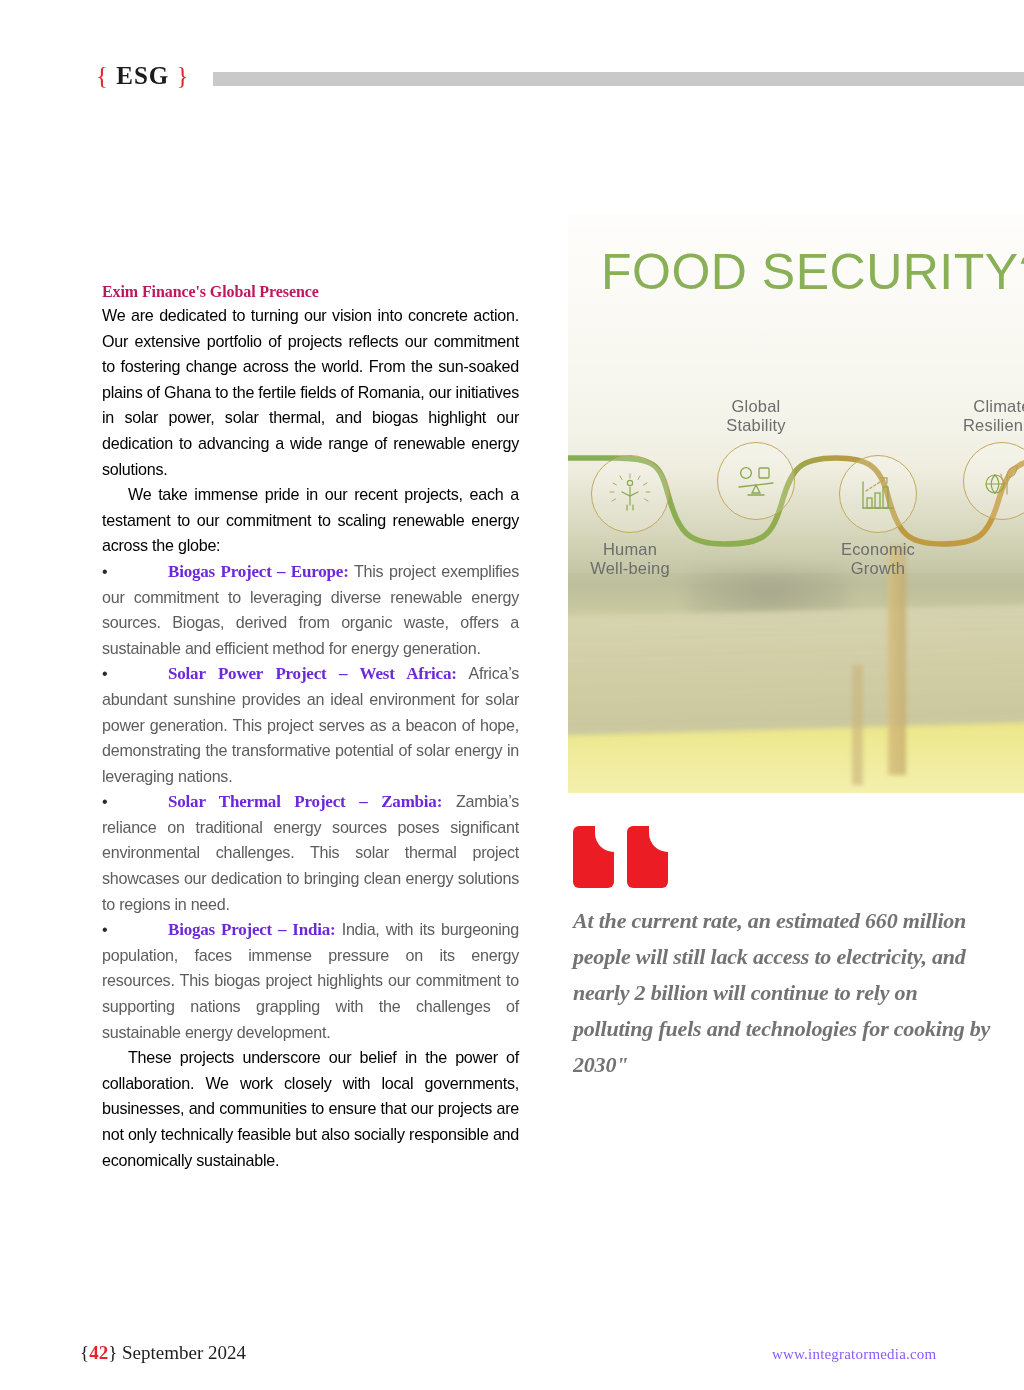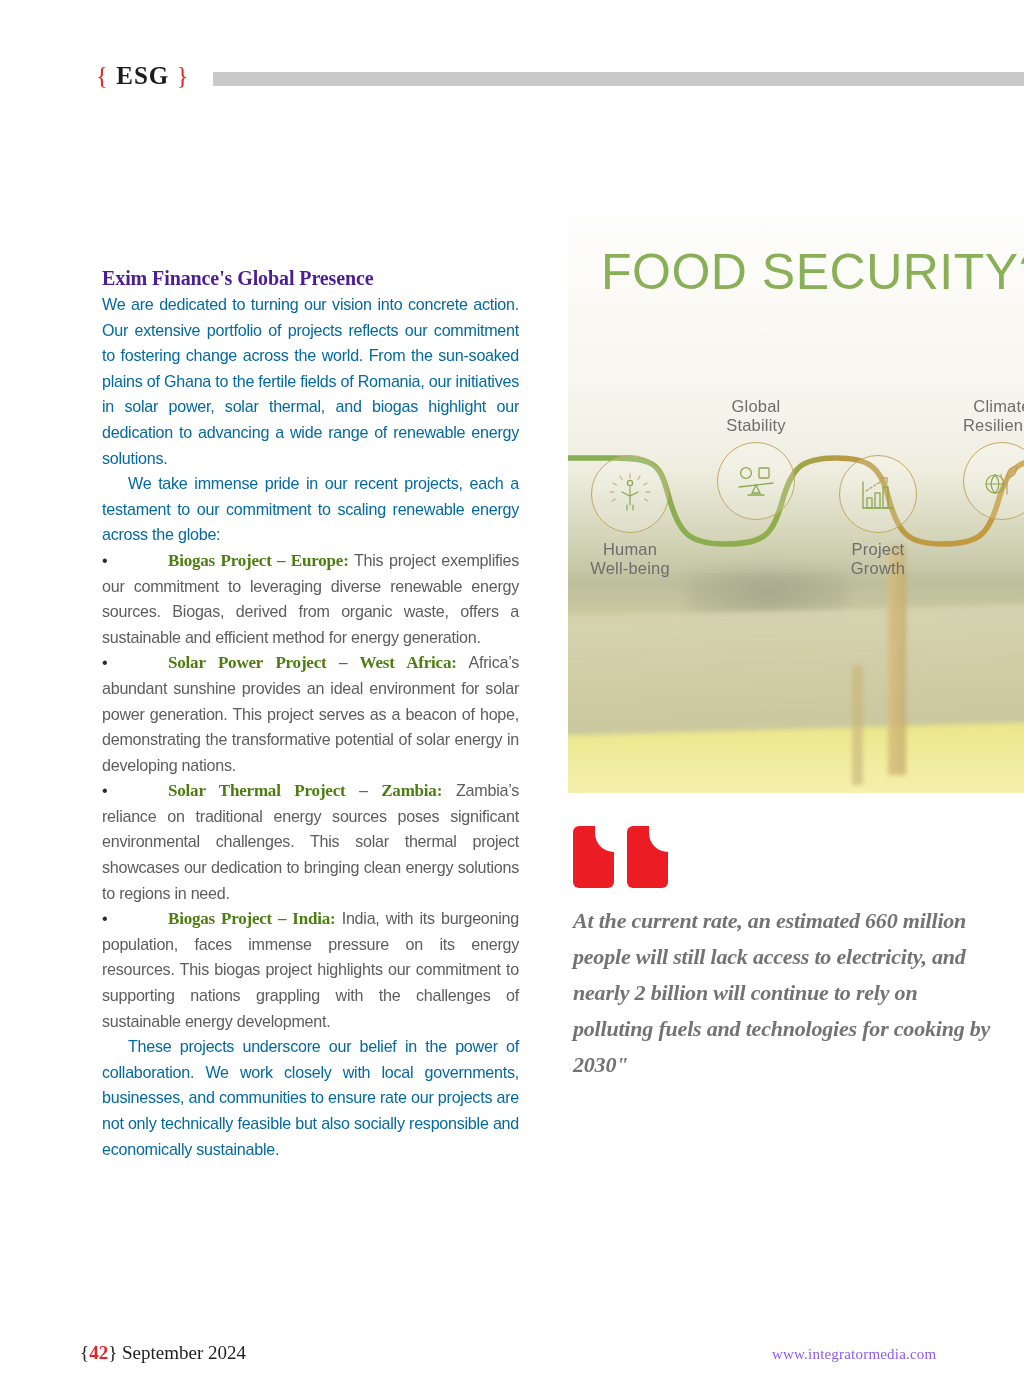--- a/index.html
+++ b/index.html
@@ -49,31 +49,31 @@
 
   
   .text-column {
     position: absolute;
     left: 102px;
     top: 267px;
     width: 417px;
   }
   .col-heading {
     font-family: "Liberation Serif", serif;
-    font-size: 20px;
+    font-size: 16px;
     font-weight: bold;
-    color: #4c1d95;
-    margin: 0 0 2px 0;
+    color: #be185d;
+    margin: 16px 0 2px 0;
     letter-spacing: -0.1px;
   }
   .body-par {
     font-family: "Liberation Sans", sans-serif;
     font-size: 16.1px;
     line-height: 25.6px;
-    color: #0369a1;
+    color: #000000;
     margin: 0;
     text-align: justify;
     text-justify: inter-word;
     letter-spacing: -0.25px;
   }
   .body-par.indent {
     text-indent: 26px;
   }
   .bullet-par {
     font-family: "Liberation Sans", sans-serif;
@@ -88,21 +88,21 @@
   }
   .bullet-mark {
     display: inline-block;
     width: 66px;
     color: #2b2b2b;
   }
   .bullet-label {
     font-family: "Liberation Serif", serif;
     font-weight: bold;
     font-size: 17px;
-    color: #4d7c0f;
+    color: #6d28d9;
     letter-spacing: -0.2px;
   }
 
   
   .info-photo {
     position: absolute;
     left: 568px;
     top: 215px;
     width: 456px;
     height: 578px;
@@ -328,32 +328,32 @@
 <div class="text-column">
   <h2 class="col-heading">Exim Finance's Global Presence</h2>
   <p class="body-par">We are dedicated to turning our vision into concrete action. Our extensive portfolio of projects reflects our commitment to fostering change across the world. From the sun-soaked plains of Ghana to the fertile fields of Romania, our initiatives in solar power, solar thermal, and biogas highlight our dedication to advancing a wide range of renewable energy solutions.</p>
   <p class="body-par indent">We take immense pride in our recent projects, each a testament to our commitment to scaling renewable energy across the globe:</p>
 
   <p class="bullet-par">
     <span class="bullet-mark">•</span><span class="bullet-label">Biogas Project – Europe:</span><span> This project exemplifies our commitment to leveraging diverse renewable energy sources. Biogas, derived from organic waste, offers a sustainable and efficient method for energy generation.</span>
   </p>
 
   <p class="bullet-par">
-    <span class="bullet-mark">•</span><span class="bullet-label">Solar Power Project – West Africa:</span><span> Africa’s abundant sunshine provides an ideal environment for solar power generation. This project serves as a beacon of hope, demonstrating the transformative potential of solar energy in developing nations.</span>
+    <span class="bullet-mark">•</span><span class="bullet-label">Solar Power Project – West Africa:</span><span> Africa’s abundant sunshine provides an ideal environment for solar power generation. This project serves as a beacon of hope, demonstrating the transformative potential of solar energy in leveraging nations.</span>
   </p>
 
   <p class="bullet-par">
     <span class="bullet-mark">•</span><span class="bullet-label">Solar Thermal Project – Zambia:</span><span> Zambia’s reliance on traditional energy sources poses significant environmental challenges. This solar thermal project showcases our dedication to bringing clean energy solutions to regions in need.</span>
   </p>
 
   <p class="bullet-par">
     <span class="bullet-mark">•</span><span class="bullet-label">Biogas Project – India:</span><span> India, with its burgeoning population, faces immense pressure on its energy resources. This biogas project highlights our commitment to supporting nations grappling with the challenges of sustainable energy development.</span>
   </p>
 
-  <p class="body-par indent">These projects underscore our belief in the power of collaboration. We work closely with local governments, businesses, and communities to ensure rate our projects are not only technically feasible but also socially responsible and economically sustainable.</p>
+  <p class="body-par indent">These projects underscore our belief in the power of collaboration. We work closely with local governments, businesses, and communities to ensure that our projects are not only technically feasible but also socially responsible and economically sustainable.</p>
 </div>
 
 <div class="info-photo">
   <div class="photo-bg"></div>
   <div class="photo-blur-tree"></div>
   <div class="fence-rail"></div>
   <div class="fence-post2"></div>
   <div class="fence-post"></div>
   <div class="photo-haze"></div>
 
@@ -427,21 +427,21 @@
           <path d="M8 34 v-26"></path>
           <rect x="12" y="24" width="5" height="10"></rect>
           <rect x="20" y="19" width="5" height="15"></rect>
           <rect x="28" y="13" width="5" height="21"></rect>
           <path d="M11 17 C17 13 22 10 30 5" stroke="#bba25e" stroke-dasharray="2.4 2.2"></path>
           <path d="M26 4 L32 4 L32 9" stroke="#bba25e"></path>
         </g>
       </svg>
     </div>
     <div class="pillar-label">
-      <span>Project</span><br>
+      <span>Economic</span><br>
       <span>Growth</span>
     </div>
   </div>
 
   <div class="pillar above" id="pillar-climate">
     <div class="pillar-label">
       <span>Climate</span><br>
       <span>Resilience</span>
     </div>
     <div class="pillar-circle">

